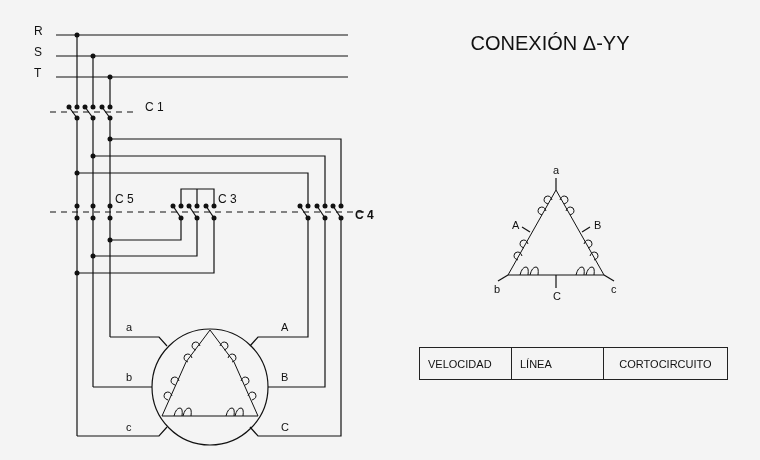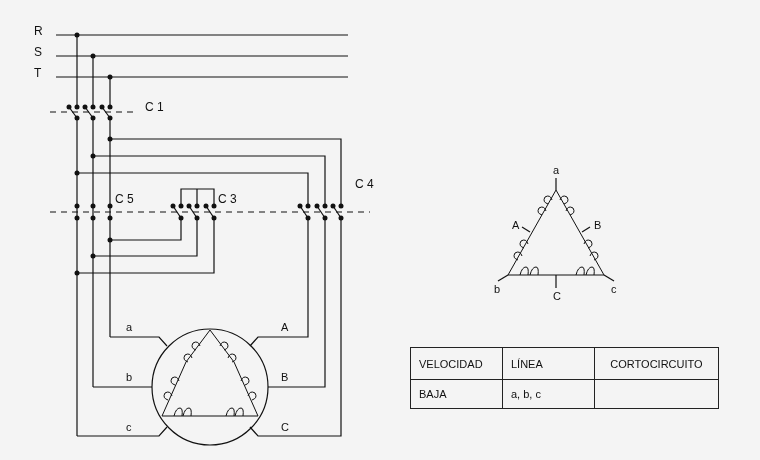--- a/index.html
+++ b/index.html
@@ -1,20 +1,20 @@
 <!DOCTYPE html>
 <html><head>
 <meta charset="utf-8">
 <style>
   html, body { margin:0; padding:0; }
   body { width:760px; height:460px; background:#f4f4f4; position:relative; overflow:hidden; font-family:"Liberation Sans", sans-serif; color:#111; }
   svg.diagram { position:absolute; left:0; top:0; }
   .title { position:absolute; left:420px; top:30px; width:260px; text-align:center; font-size:20px; line-height:26px; color:#111; }
   .title div { white-space:nowrap; }
-  table.speed { position:absolute; left:410px; top:347px; border-collapse:collapse; font-size:11px;padding-left:36px; }
+  table.speed { position:absolute; left:419px; top:347px; border-collapse:collapse; font-size:11px;padding-left:36px; }
   table.speed td, table.speed th { border:1px solid #222; height:28px; font-weight:normal; padding:0 8px; }
   table.speed th { height:31px; }
   .c1 { width:75px; text-align:left; }
   .c2 { width:75px; text-align:left; }
   .c3 { width:107px; text-align:center; }
   .lbl { position:absolute; font-size:11px; }
   .lbl-big { position:absolute; font-size:12px; }
 </style>
 </head>
 <body>
@@ -150,45 +150,41 @@
   </g>
 </svg>
 
 <div class="lbl-big" style="left:34px;top:24px;">R</div>
 <div class="lbl-big" style="left:34px;top:45px;">S</div>
 <div class="lbl-big" style="left:34px;top:66px;">T</div>
 
 <div class="lbl-big" style="left:145px;top:100px;text-align:center;">C 1</div>
 <div class="lbl-big" style="left:115px;top:192px;">C 5</div>
 <div class="lbl-big" style="left:218px;top:192px;">C 3</div>
-<div class="lbl-big" style="left:355px;top:177px;">C 4</div>
+<div class="lbl-big" style="left:355px;top:208px;font-weight:bold;">C 4</div>
 
 <div class="lbl" style="left:126px;top:321px;">a</div>
 <div class="lbl" style="left:126px;top:371px;">b</div>
 <div class="lbl" style="left:126px;top:421px;">c</div>
 <div class="lbl" style="left:281px;top:321px;">A</div>
 <div class="lbl" style="left:281px;top:371px;">B</div>
 <div class="lbl" style="left:281px;top:421px;">C</div>
 
 <div class="lbl" style="left:553px;top:164px;">a</div>
 <div class="lbl" style="left:512px;top:219px;">A</div>
 <div class="lbl" style="left:594px;top:219px;">B</div>
 <div class="lbl" style="left:494px;top:283px;">b</div>
 <div class="lbl" style="left:553px;top:290px;">C</div>
 <div class="lbl" style="left:611px;top:283px;">c</div>
 
 <div class="title">
+  <div>CONEXIÓN  Δ-YY</div>
 </div>
 
 <table class="speed">
   <tbody>
       <tr>
     <th class="c1">VELOCIDAD</th>
     <th class="c2">LÍNEA</th>
     <th class="c3">CORTOCIRCUITO</th>
   </tr>
-  <tr>
-    <td class="c1">BAJA</td>
-    <td class="c2">a, b, c</td>
-    <td class="c3"></td>
-  </tr>
 </tbody>
   </table>
 
 </body></html>

